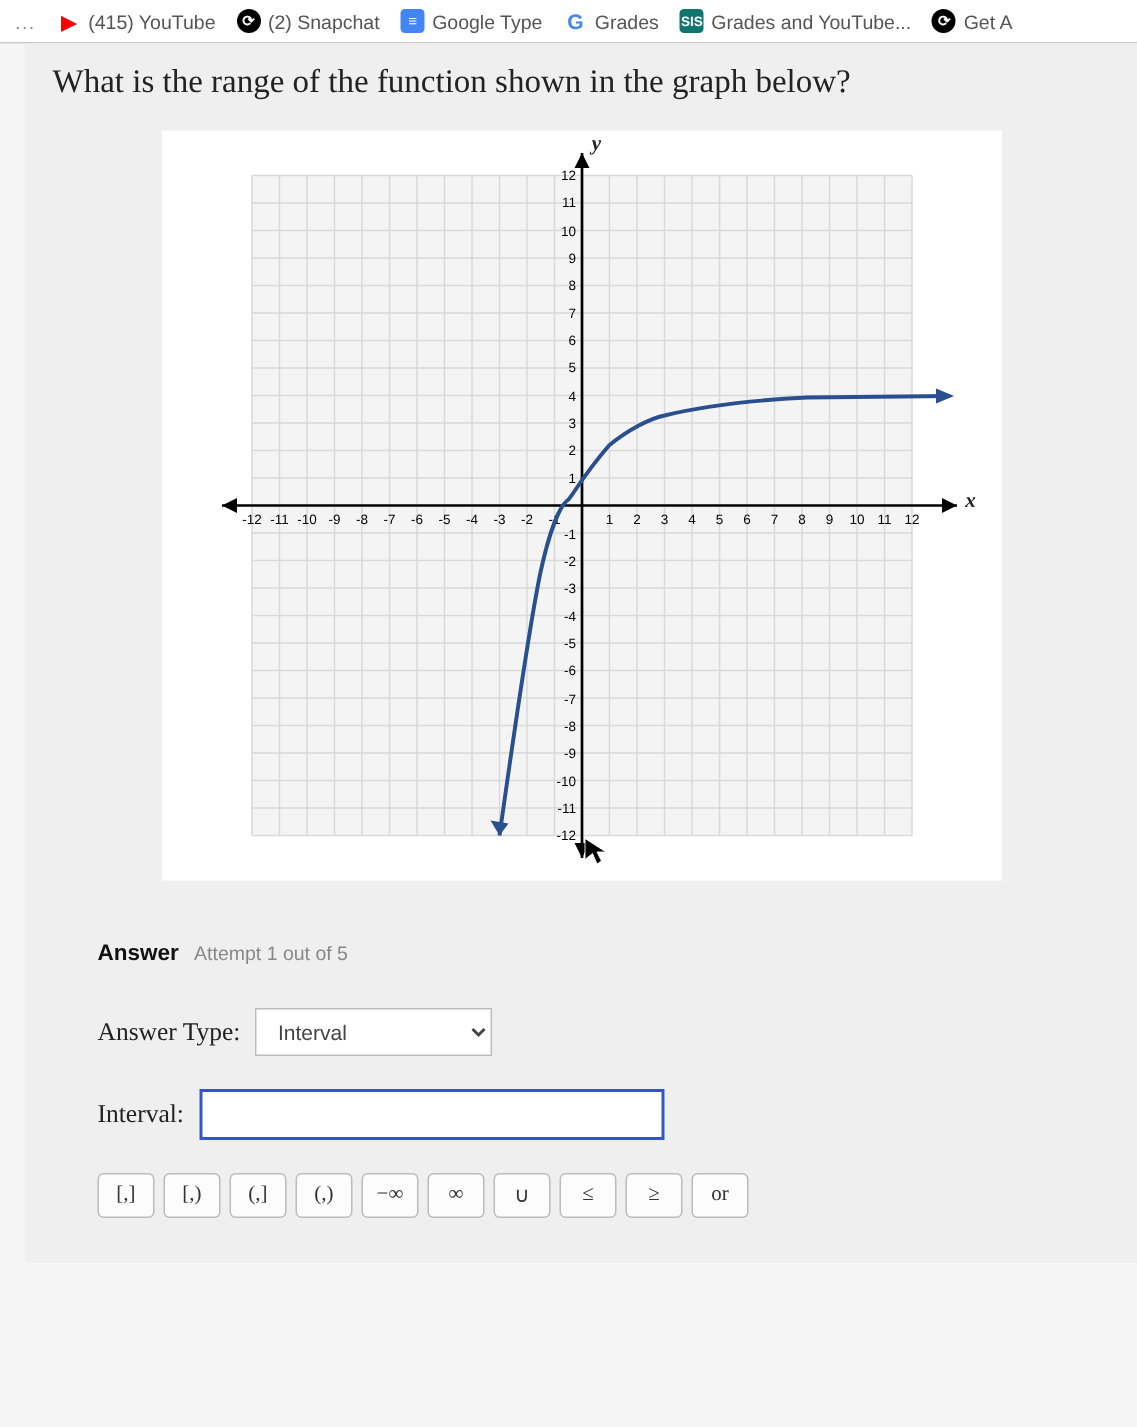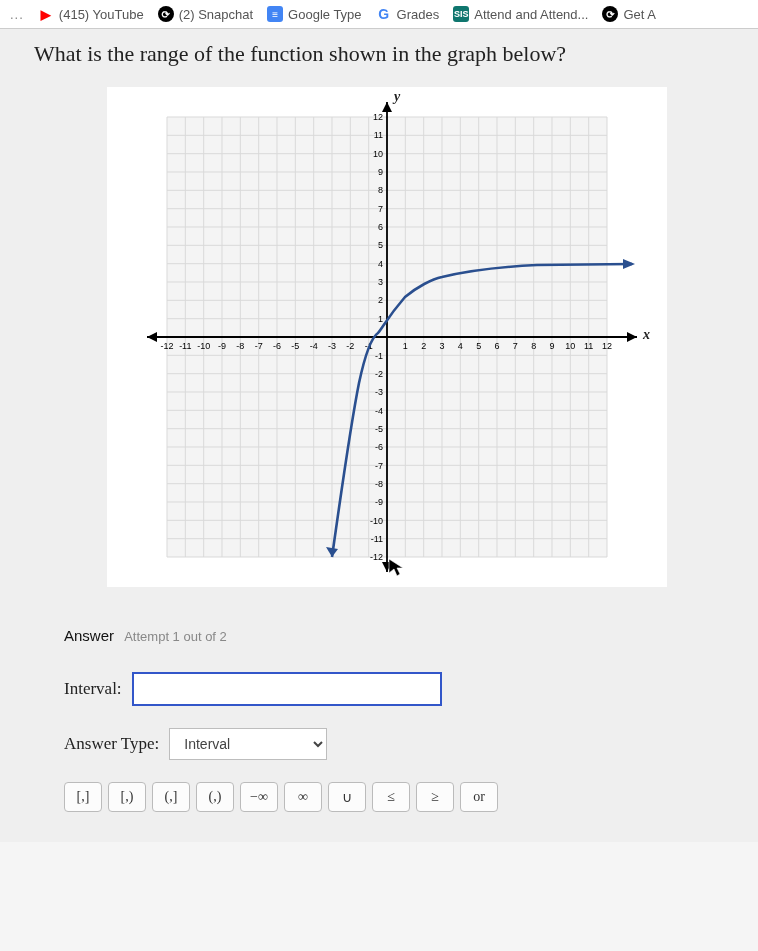--- a/index.html
+++ b/index.html
@@ -23,40 +23,40 @@
   }
   .bm { display: flex; align-items: center; gap: 5px; cursor: pointer; }
   .bm-icon { width:16px; height:16px; display:inline-flex; align-items:center; justify-content:center; border-radius:3px; font-size:10px; font-weight:bold; }
   .yt { background:#fff; color:#f00; font-size:13px;}
   .snap { background:#000; color:#fff; border-radius:50%; }
   .gdoc { background:#4285f4; color:#fff; }
   .gcls { color:#4285f4; font-weight:bold; font-size:14px;}
   .sis { background:#0f766e; color:#fff; font-size:9px; padding:1px 2px;}
   .gen { background:#000; color:#fff; border-radius:50%; }
 
-  .content { padding: 12px 18px 30px 34px; background:#efefef; }
+  .content { padding: 12px 18px 30px 18px; background:#efefef;margin-left:17px; }
   .question {
     font-family: Georgia, 'Times New Roman', serif;
     font-size: 22px;
     color: #222;
     margin-bottom: 20px;
   }
 
   .graph-wrap { display:flex; justify-content:center; margin-bottom: 40px;}
   .graph-box {
     position: relative;
     width: 560px; height: 500px;
     background:#fff;
   }
   .grid-bg { position:absolute; inset:0; }
   .axis-label { position:absolute; font-family: Georgia, serif; font-style: italic; font-size:14px; font-weight:bold;}
 
   .answer-area { padding: 0 30px; }
   .ans-header { font-size:15px; margin-bottom:28px; }
-  .ans-header b { font-weight:normal; color:#111;}
+  .ans-header b { font-weight:bold; color:#111;}
   .ans-header span { color:#888; font-size:13px; margin-left:6px;}
 
   .row { display:flex; align-items:center; margin-bottom:22px; font-size:15px;}
   .row-label { font-family: Georgia, serif; font-size:17px; color:#222; margin-right:10px;}
 
   select.dd {
     font-size:14px; padding:6px 80px 6px 10px;
     border:1px solid #bdbdbd; background:#fff; color:#444;
   }
 
@@ -90,21 +90,21 @@
   <div class="bm">
     <span class="bm-icon gdoc">≡</span>
     <span>Google Type</span>
   </div>
   <div class="bm">
     <span class="bm-icon gcls">G</span>
     <span>Grades</span>
   </div>
   <div class="bm">
     <span class="bm-icon sis">SIS</span>
-    <span>Attend and Attend...</span>
+    <span>Grades and YouTube...</span>
   </div>
   <div class="bm">
     <span class="bm-icon gen">⟳</span>
     <span>Get A</span>
   </div>
 </div>
 
 <div class="content">
 
   <div class="question">What is the range of the function shown in the graph below?</div>
@@ -248,33 +248,33 @@
         <polygon points="282,472 282,486 287,482 290,489 293,487 290,481 296,481" fill="#000" stroke="#fff" stroke-width="0.6"></polygon>
       </svg>
       <div class="axis-label" style="left:287px; top:2px;">y</div>
       <div class="axis-label" style="left:536px; top:240px;">x</div>
     </div>
   </div>
 
   <div class="answer-area">
     <div class="ans-header">
       <b>Answer</b>
-      <span>Attempt 1 out of 2</span>
-    </div>
-
-    <div class="row">
-      <span class="row-label">Interval:</span>
-      <input class="interval-in" type="text" value="" style="">
+      <span>Attempt 1 out of 5</span>
     </div>
 
     <div class="row">
       <span class="row-label">Answer Type:</span>
       <select class="dd">
         <option>Interval</option>
       </select>
+    </div>
+
+    <div class="row">
+      <span class="row-label">Interval:</span>
+      <input class="interval-in" type="text" value="" style="">
     </div>
 
     <div class="btn-row">
       <button class="sym-btn">[,]</button>
       <button class="sym-btn">[,)</button>
       <button class="sym-btn">(,]</button>
       <button class="sym-btn">(,)</button>
       <button class="sym-btn">−∞</button>
       <button class="sym-btn">∞</button>
       <button class="sym-btn">∪</button>

